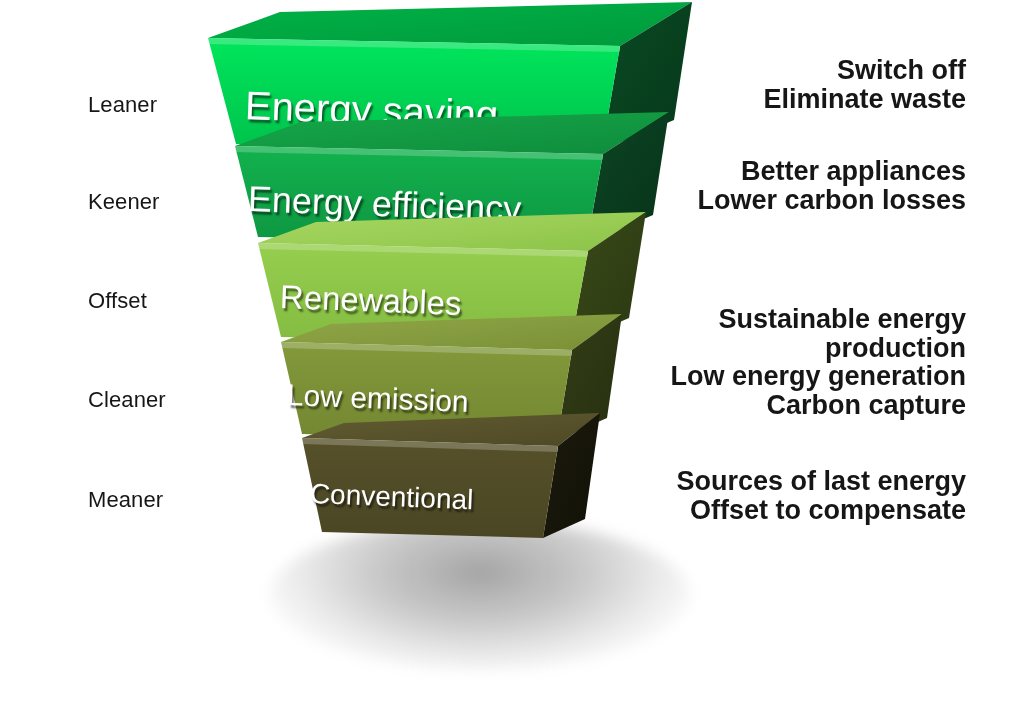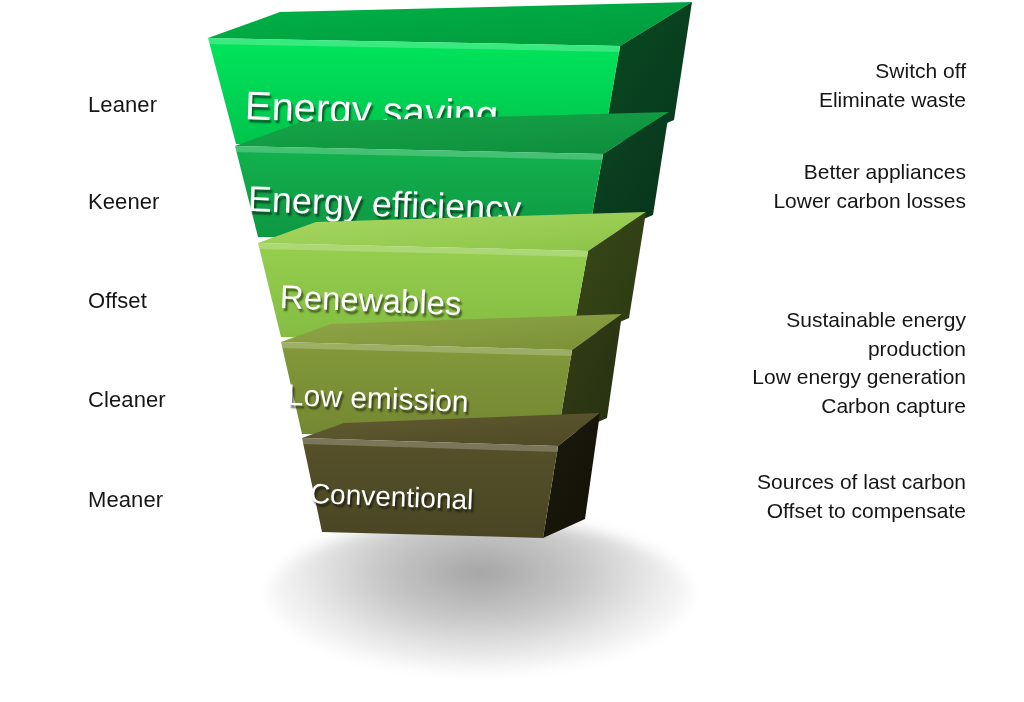--- a/index.html
+++ b/index.html
@@ -42,23 +42,24 @@
     right: 0;
     top: 0;
     width: 360px;
     height: 702px;
   }
   .right-label {
     position: absolute;
     right: 58px;
     width: 300px;
     text-align: right;
-    font-size: 21px;
+    font-size: 27px;
     line-height: 29px;
     color: #161616;
+    font-weight: bold;
   }
   .right-label span {
     display: block;
     white-space: nowrap;
   }
 
   
   #funnel-stage {
     position: absolute;
     left: 150px;
@@ -245,16 +246,16 @@
   </div>
   <div class="right-label" style="top: 268px; margin-top: 37px;">
     <span>Sustainable energy</span>
     <span>production</span>
   </div>
   <div class="right-label" style="top: 362px;">
     <span>Low energy generation</span>
     <span>Carbon capture</span>
   </div>
   <div class="right-label" style="top: 467px;">
-    <span>Sources of last carbon</span>
+    <span>Sources of last energy</span>
     <span>Offset to compensate</span>
   </div>
 </div>
 
 </body></html>

